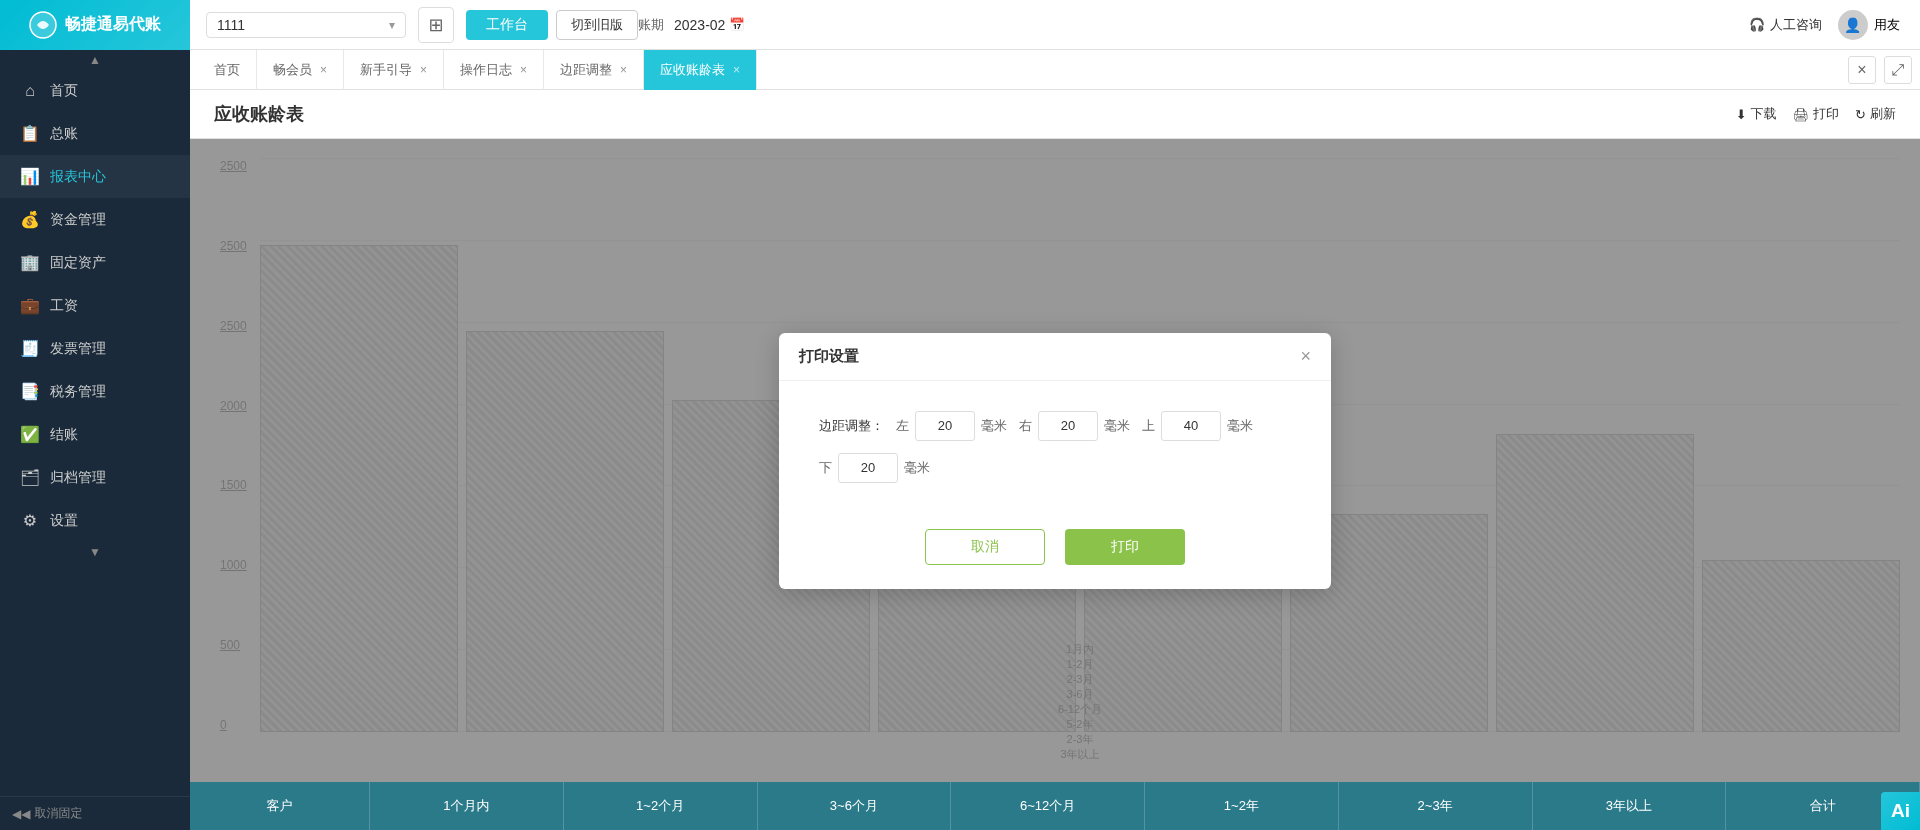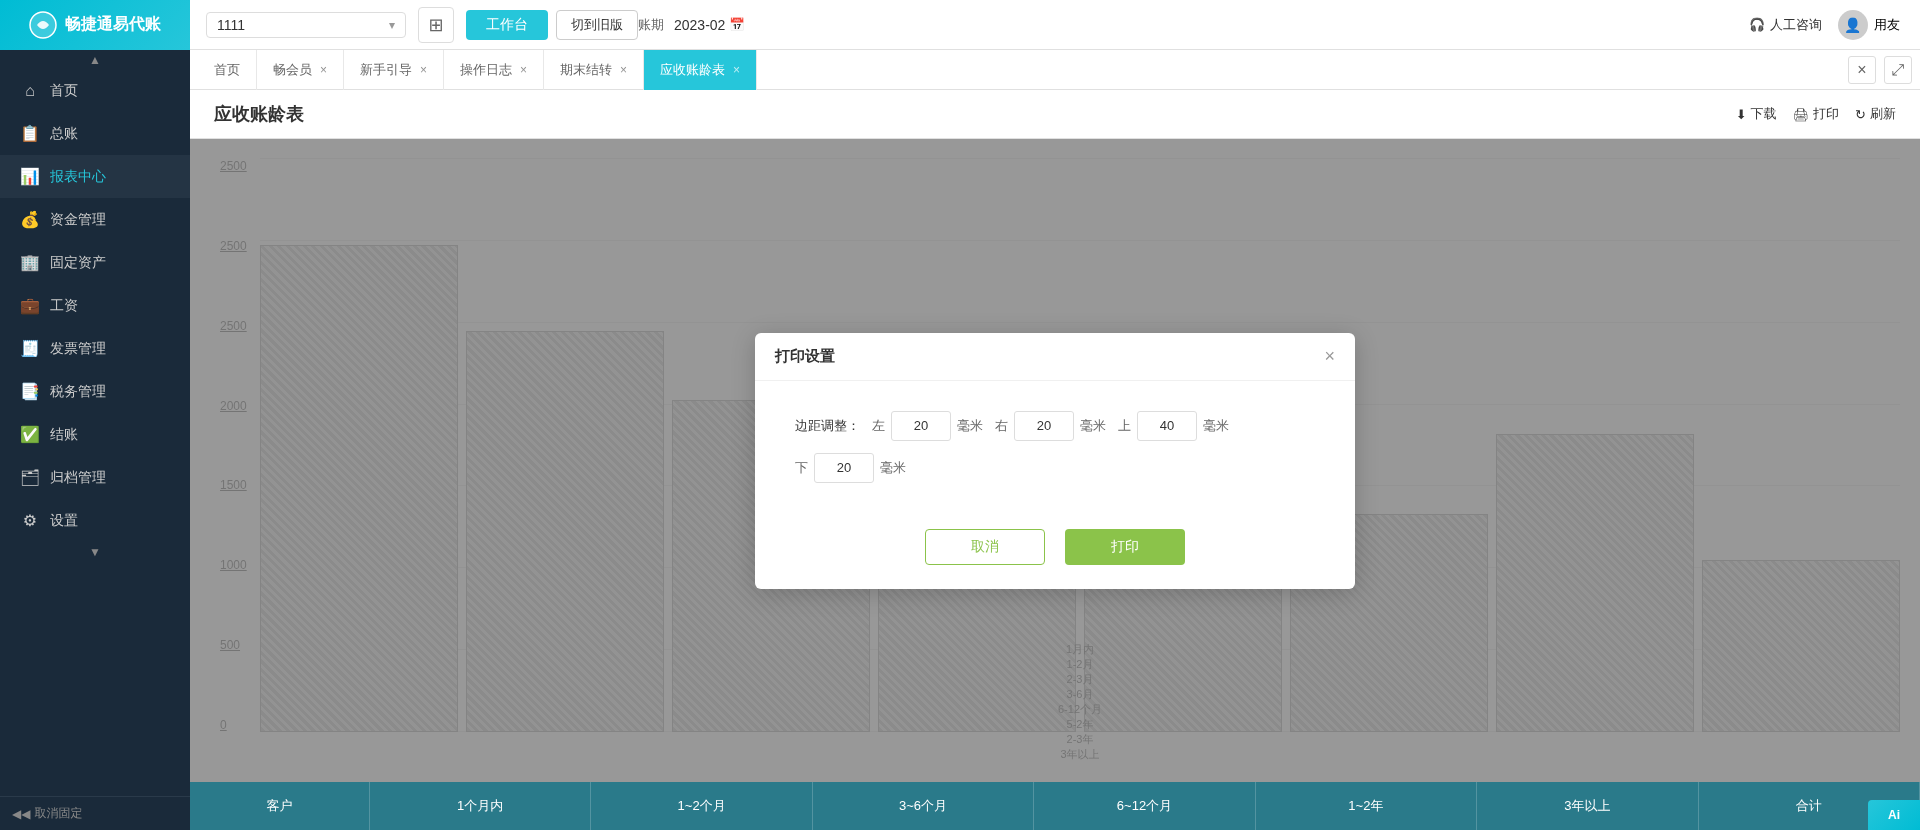--- a/index.html
+++ b/index.html
@@ -308,21 +308,21 @@
       background: rgba(100,100,100,0.55);
       display: flex;
       align-items: center;
       justify-content: center;
       z-index: 100;
     }
     .modal {
       background: #fff;
       border-radius: 6px;
       box-shadow: 0 4px 24px rgba(0,0,0,0.2);
-      width: 600px;
+      width: 552px;
       overflow: hidden;
     }
     .modal-header {
       display: flex;
       align-items: center;
       justify-content: space-between;
       padding: 14px 20px;
       border-bottom: 1px solid #f0f0f0;
     }
     .modal-title {
@@ -444,23 +444,23 @@
       background: #ccc;
     }
 
     
     .ai-badge {
       position: fixed;
       bottom: 0;
       right: 0;
       background: linear-gradient(135deg, #26c6da, #00bcd4);
       color: #fff;
-      font-size: 12px;
+      font-size: 19px;
       font-weight: bold;
-      padding: 8px 20px;
+      padding: 8px 10px;
       border-radius: 4px 0 0 0;
     }
   </style>
 </head>
 <body>
 
 <div class="top-header">
   <div class="logo-area">
     <svg class="logo-icon" viewBox="0 0 28 28" fill="none" xmlns="http://www.w3.org/2000/svg">
       <circle cx="14" cy="14" r="13" fill="rgba(255,255,255,0.2)" stroke="white" stroke-width="1.5"></circle>
@@ -569,21 +569,21 @@
       </div>
       <div class="tab">
         <span>新手引导</span>
         <span class="tab-close">×</span>
       </div>
       <div class="tab">
         <span>操作日志</span>
         <span class="tab-close">×</span>
       </div>
       <div class="tab">
-        <span>期末结转</span>
+        <span>边距调整</span>
         <span class="tab-close">×</span>
       </div>
       <div class="tab active">
         <span>应收账龄表</span>
         <span class="tab-close">×</span>
       </div>
       <div class="tabs-actions">
         <button class="tab-action-btn">×</button>
         <button class="tab-action-btn">⤢</button>
       </div>
@@ -723,20 +723,23 @@
         <div class="table-col" style="flex:1;">
           <span>3~6个月</span>
         </div>
         <div class="table-col" style="flex:1;">
           <span>6~12个月</span>
         </div>
         <div class="table-col" style="flex:1;">
           <span>1~2年</span>
         </div>
         <div class="table-col" style="flex:1;">
+          <span>2~3年</span>
+        </div>
+        <div class="table-col" style="flex:1;">
           <span>3年以上</span>
         </div>
         <div class="table-col" style="flex:1;">
           <span>合计</span>
         </div>
       </div>
     </div>
 
   </div>
 </div>

